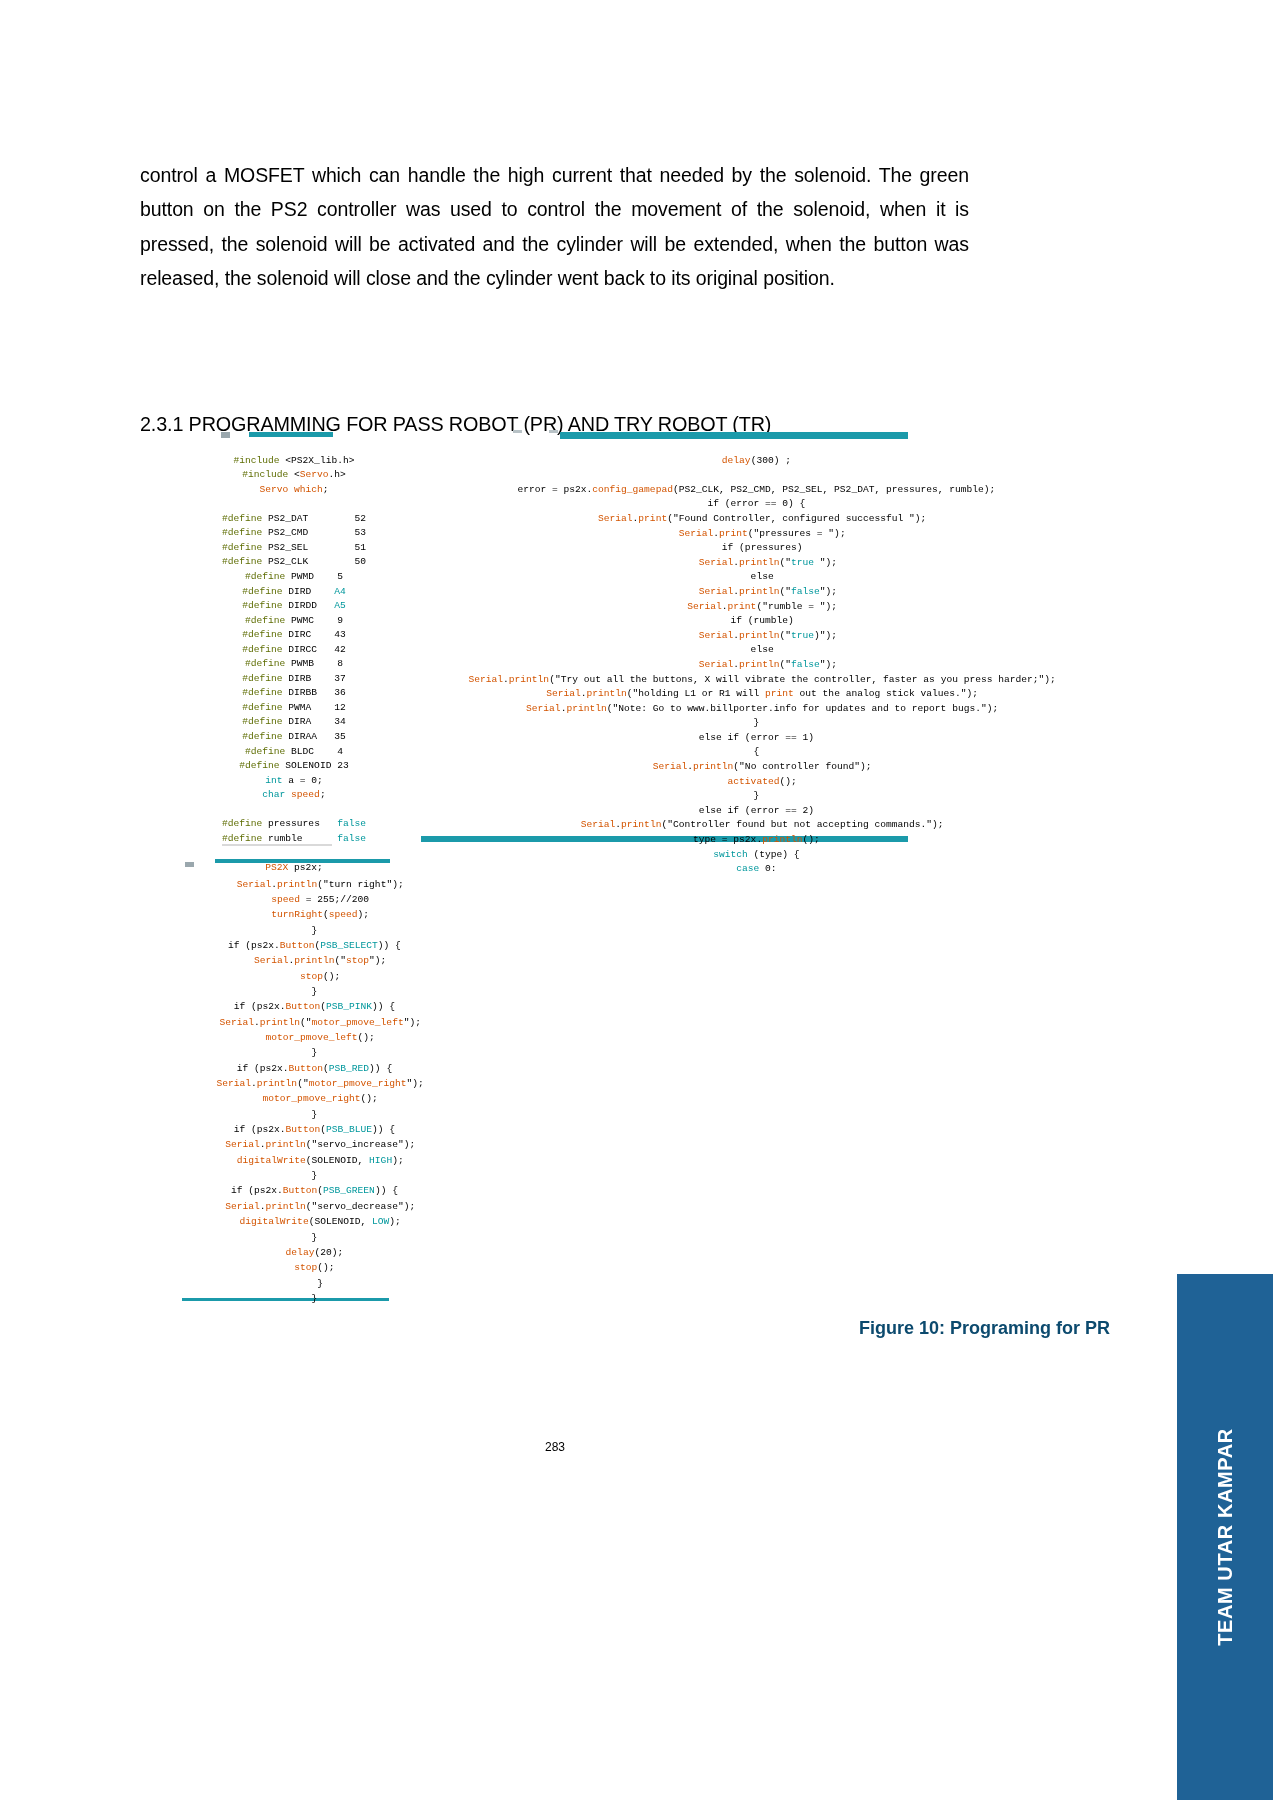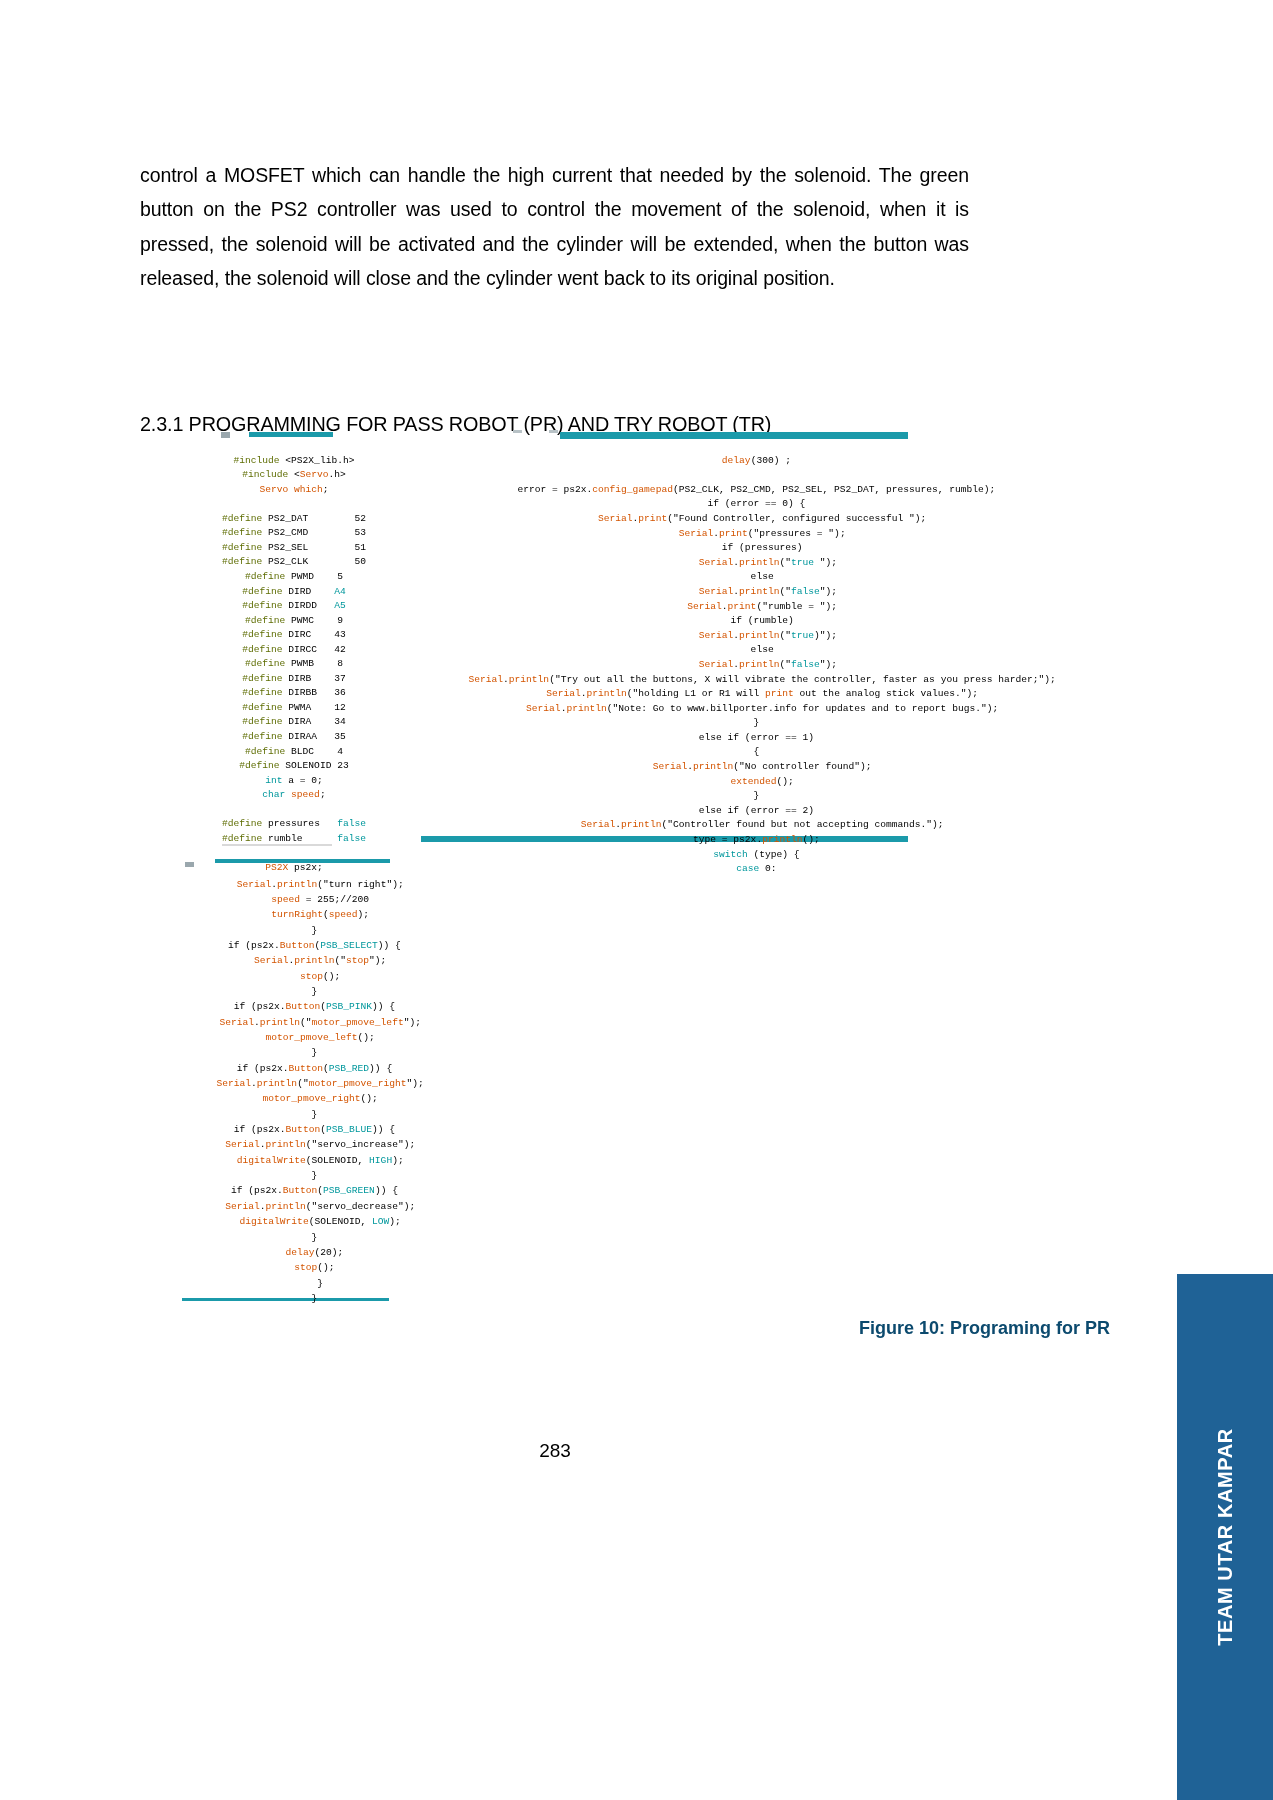--- a/index.html
+++ b/index.html
@@ -119,21 +119,21 @@
     font-weight: bold;
   }
 
   
   .page-number {
     position: absolute;
     left: 0;
     top: 1440px;
     width: 1110px;
     text-align: center;
-    font-size: 19px;
+    font-size: 12px;
     color: #000;
   }
 
   
   .side-tab {
     position: absolute;
     right: 0;
     top: 1274px;
     width: 96px;
     height: 526px;
@@ -215,21 +215,21 @@
     <span class="tok-kw">Serial</span>.<span class="tok-kw">println</span>("<span class="tok-lit">true</span>)");
   else
     <span class="tok-kw">Serial</span>.<span class="tok-kw">println</span>("<span class="tok-lit">false</span>");
   <span class="tok-kw">Serial</span>.<span class="tok-kw">println</span>("Try out all the buttons, X will vibrate the controller, faster as you press harder;");
   <span class="tok-kw">Serial</span>.<span class="tok-kw">println</span>("holding L1 or R1 will <span class="tok-kw">print</span> out the analog stick values.");
   <span class="tok-kw">Serial</span>.<span class="tok-kw">println</span>("Note: Go to www.billporter.info for updates and to report bugs.");
 }
 else if (error == 1)
 {
   <span class="tok-kw">Serial</span>.<span class="tok-kw">println</span>("No controller found");
-  <span class="tok-kw">extended</span>();
+  <span class="tok-kw">activated</span>();
 }
 else if (error == 2)
   <span class="tok-kw">Serial</span>.<span class="tok-kw">println</span>("Controller found but not accepting commands.");
 type = ps2x.<span class="tok-kw">println</span>();
 <span class="tok-lit">switch</span> (type) {
 <span class="tok-lit">case</span> 0:</pre>
 
     <div class="scrap" style="left:185px; top:432px; width:9px; height:5px; background:#9aa7ad;"></div>
     <div class="rule" style="left:215px; top:429px; width:175px; height:4px;"></div>
     <div class="rule" style="left:182px; top:868px; width:207px; height:3px;"></div>

